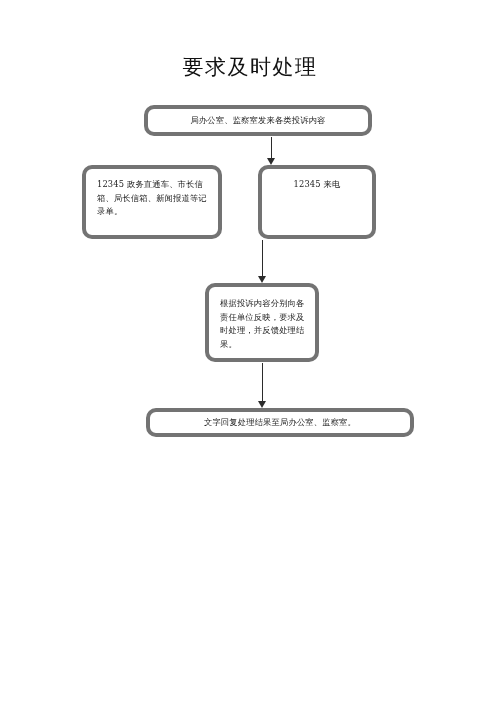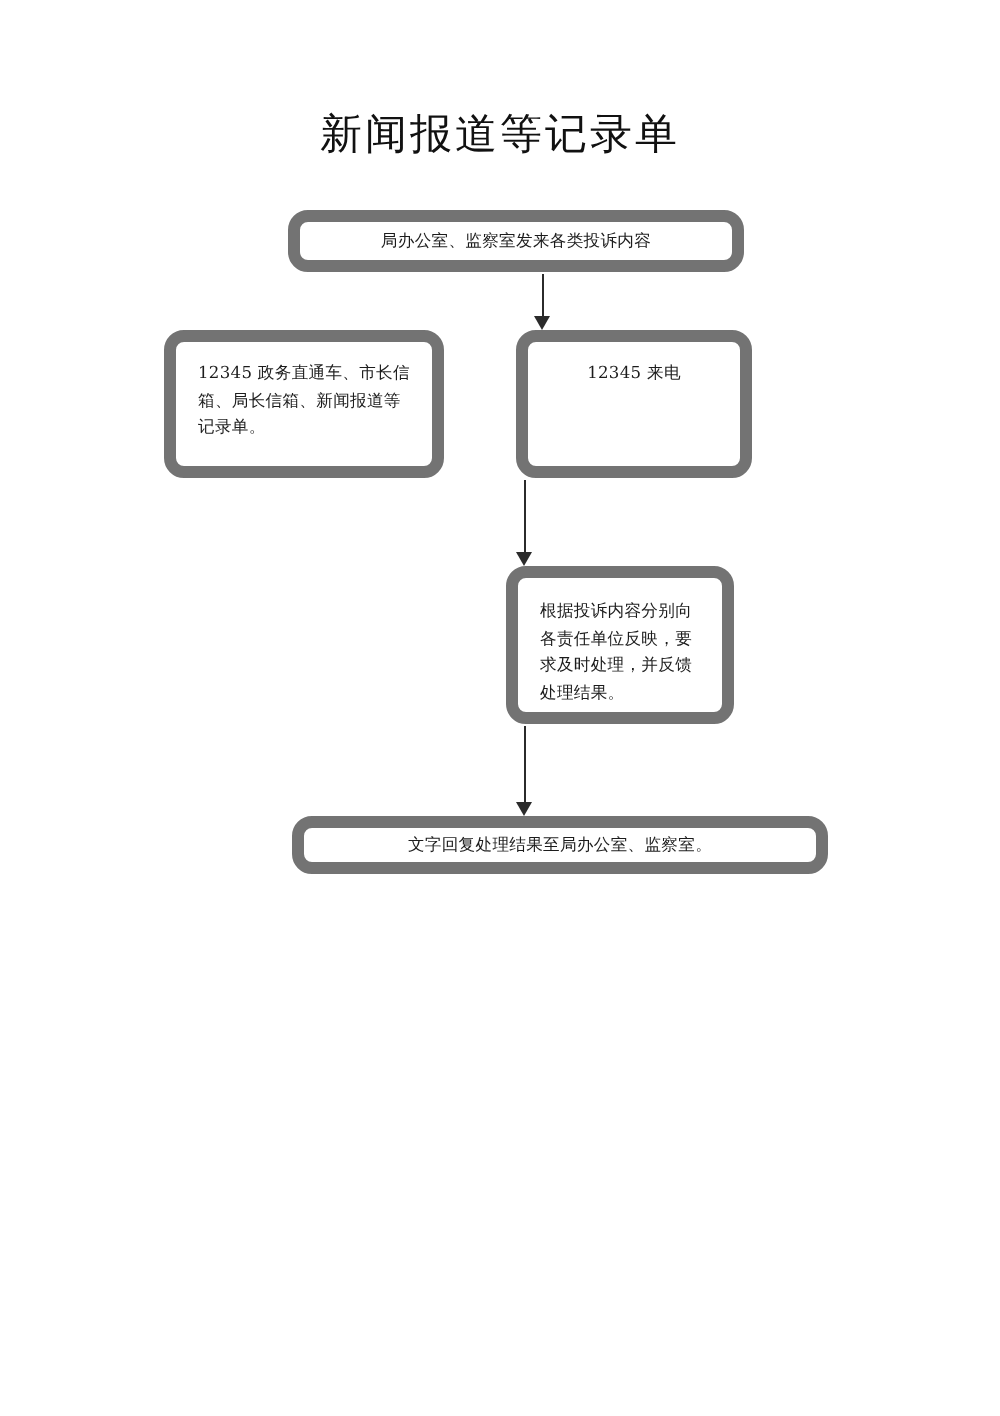--- a/index.html
+++ b/index.html
@@ -36,21 +36,21 @@
     font-weight: 400;
     color: #111111;
     font-family: "DejaVu Serif", "Liberation Serif", serif;
   }
 
   
   .node {
     position: absolute;
     box-sizing: border-box;
     background: #ffffff;
-    border: 6px solid #737373;
+    border: 4px solid #737373;
     border-radius: 10px;
     display: flex;
     align-items: flex-start;
     justify-content: center;
   }
   .node .txt {
     font-size: 8.3px;
     line-height: 13.5px;
     letter-spacing: 0.15px;
     color: #1c1c1c;
@@ -75,21 +75,21 @@
   }
 
   
   #node-intake   { left: 144px; top: 105px; width: 228px; height: 31px; }
   #node-intake .txt { text-align: center; }
 
   #node-records  { left: 82px;  top: 165px; width: 140px; height: 74px; padding: 9px 10px 0 11px; }
   #node-hotline  { left: 213px; top: 165px; width: 118px; height: 74px; padding: 9px 8px 0 8px; margin-left: 45px; }
   #node-citizen  { left: 357px; top: 165px; width: 104px; height: 74px; padding: 9px 8px 0 8px; }
 
-  #node-dispatch { left: 205px; top: 283px; width: 114px; height: 79px; padding: 10px 9px 0 11px; margin-left: 48px; }
+  #node-dispatch { left: 205px; top: 283px; width: 114px; height: 79px; padding: 10px 9px 0 11px; }
 
   #node-reply    { left: 146px; top: 408px; width: 268px; height: 29px; }
   #node-reply .txt { text-align: center; }
 
   
   .arrow {
     position: absolute;
     width: 9px;
   }
   .arrow .shaft {
@@ -119,21 +119,21 @@
 
   #arrow-dispatch-to-reply { left: 258px; top: 363px; height: 45px; }
   #arrow-dispatch-to-reply .shaft { height: 38px; }
   #arrow-dispatch-to-reply .head  { top: 38px; }
 </style>
 </head>
 <body>
 
 <div id="page">
 
-  <div class="title">新闻报道等记录单</div>
+  <div class="title">要求及时处理</div>
 
   <div class="node center-line" id="node-intake">
     <div class="txt">局办公室、监察室发来各类投诉内容</div>
   </div>
 
   <div class="arrow" id="arrow-intake-to-hotline">
     <div class="shaft"></div>
     <div class="head"></div>
   </div>
 

